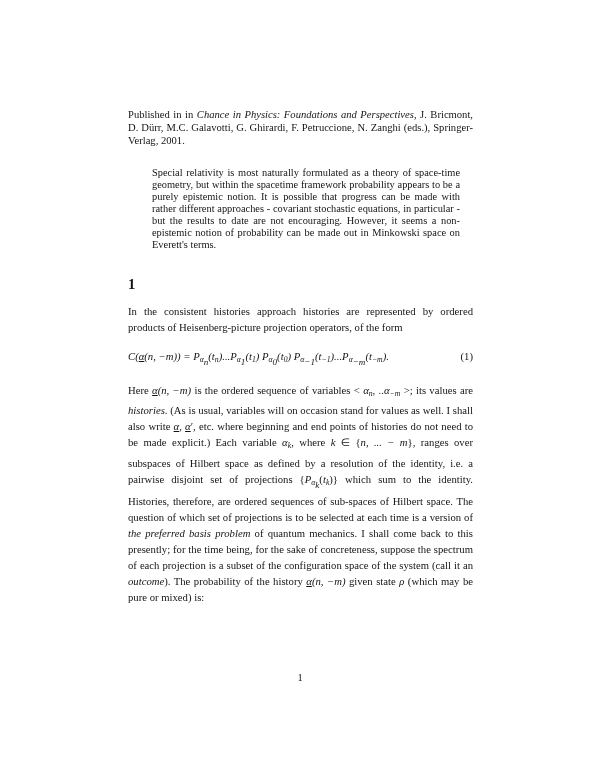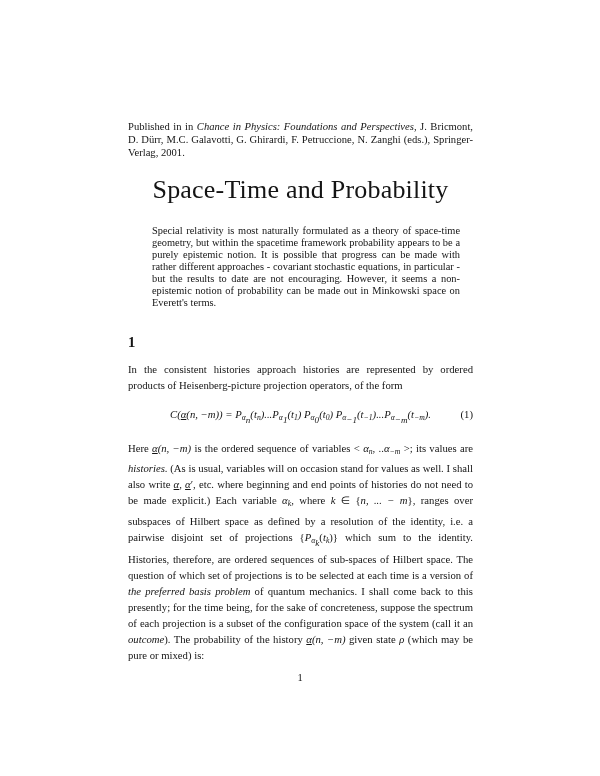--- a/index.html
+++ b/index.html
@@ -7,21 +7,21 @@
     position:relative;
     width:600px; height:776px;
     margin:0 auto;
     background:#ffffff;
     font-family:"Liberation Serif", serif;
     color:#141414;
     overflow:hidden;
   }
   .content {
     position:absolute;
-    left:128px; top:120px;
+    left:128px; top:108px;
     width:345px;
   }
   .header-note {
     margin:0;
     font-size:10.6px;
     line-height:13px;
     text-align:justify;
   }
   .title {
     margin:16px 0 0 0;
@@ -58,21 +58,21 @@
     text-align:justify;
   }
   .equation {
     position:relative;
     margin:14px 0 13px 0;
     font-size:10.7px;
     line-height:14px;
   }
   .eq-body {
     display:block;
-    text-align:center;
+    text-align:left;
     font-style:italic;
   }
   .eq-num {
     position:absolute;
     right:0; top:0;
     font-style:normal;
   }
   .page-number {
     position:absolute;
     left:0; right:0;
@@ -89,21 +89,20 @@
   .sup { font-size:72%; vertical-align:0.40em; }
 </style>
 </head>
 <body>
 
 <div class="page">
   <div class="content">
 
     <p class="header-note"><span>Published in in </span><span class="i">Chance in Physics: Foundations and Perspectives</span><span>, J. Bricmont, D. Dürr, M.C. Galavotti, G. Ghirardi, F. Petruccione, N. Zanghi (eds.), Springer-Verlag, 2001.</span></p>
 
-    <h1 class="title">Space-Time and Probability</h1>
 
 
     <div class="abstract">
       <p class="ab-p1">Special relativity is most naturally formulated as a theory of space-time geometry, but within the spacetime framework probability appears to be a purely epistemic notion. It is possible that progress can be made with rather different approaches - covariant stochastic equations, in particular - but the results to date are not encouraging. However, it seems a non-epistemic notion of probability can be made out in Minkowski space on Everett's terms.</p>
     </div>
 
     <div class="section-heading">
       <span class="sec-num">1</span>
     </div>
 

